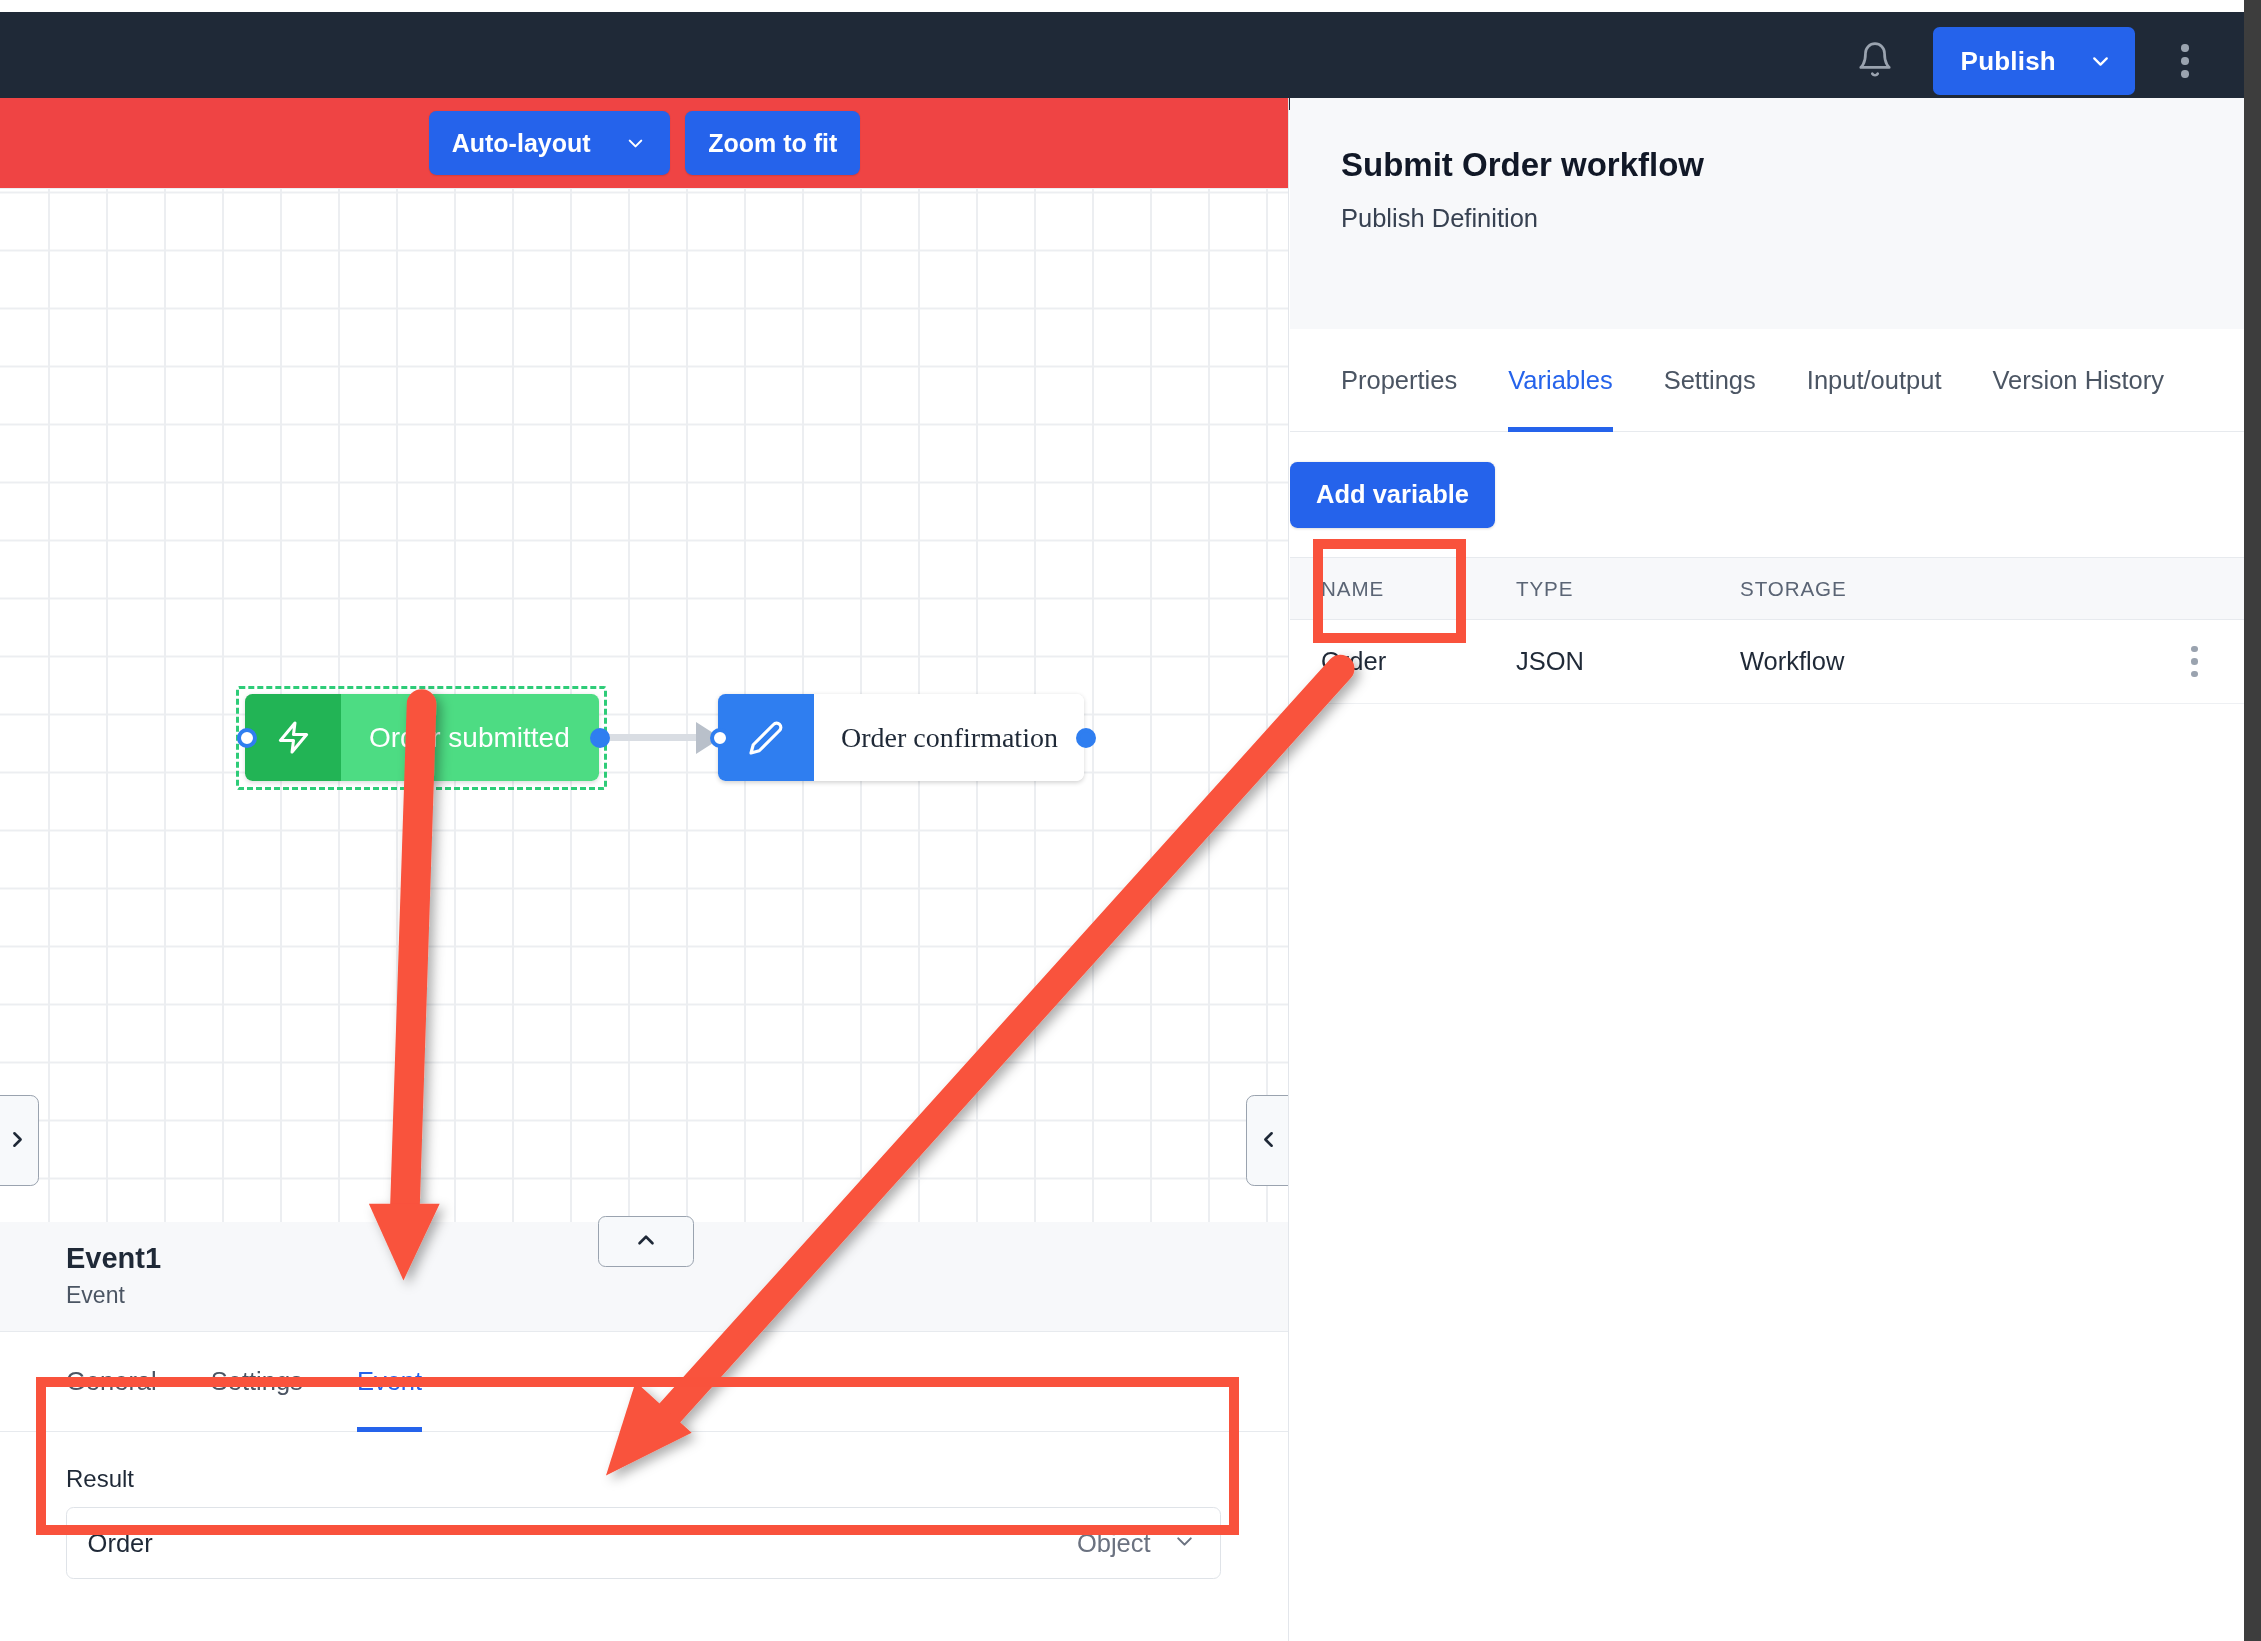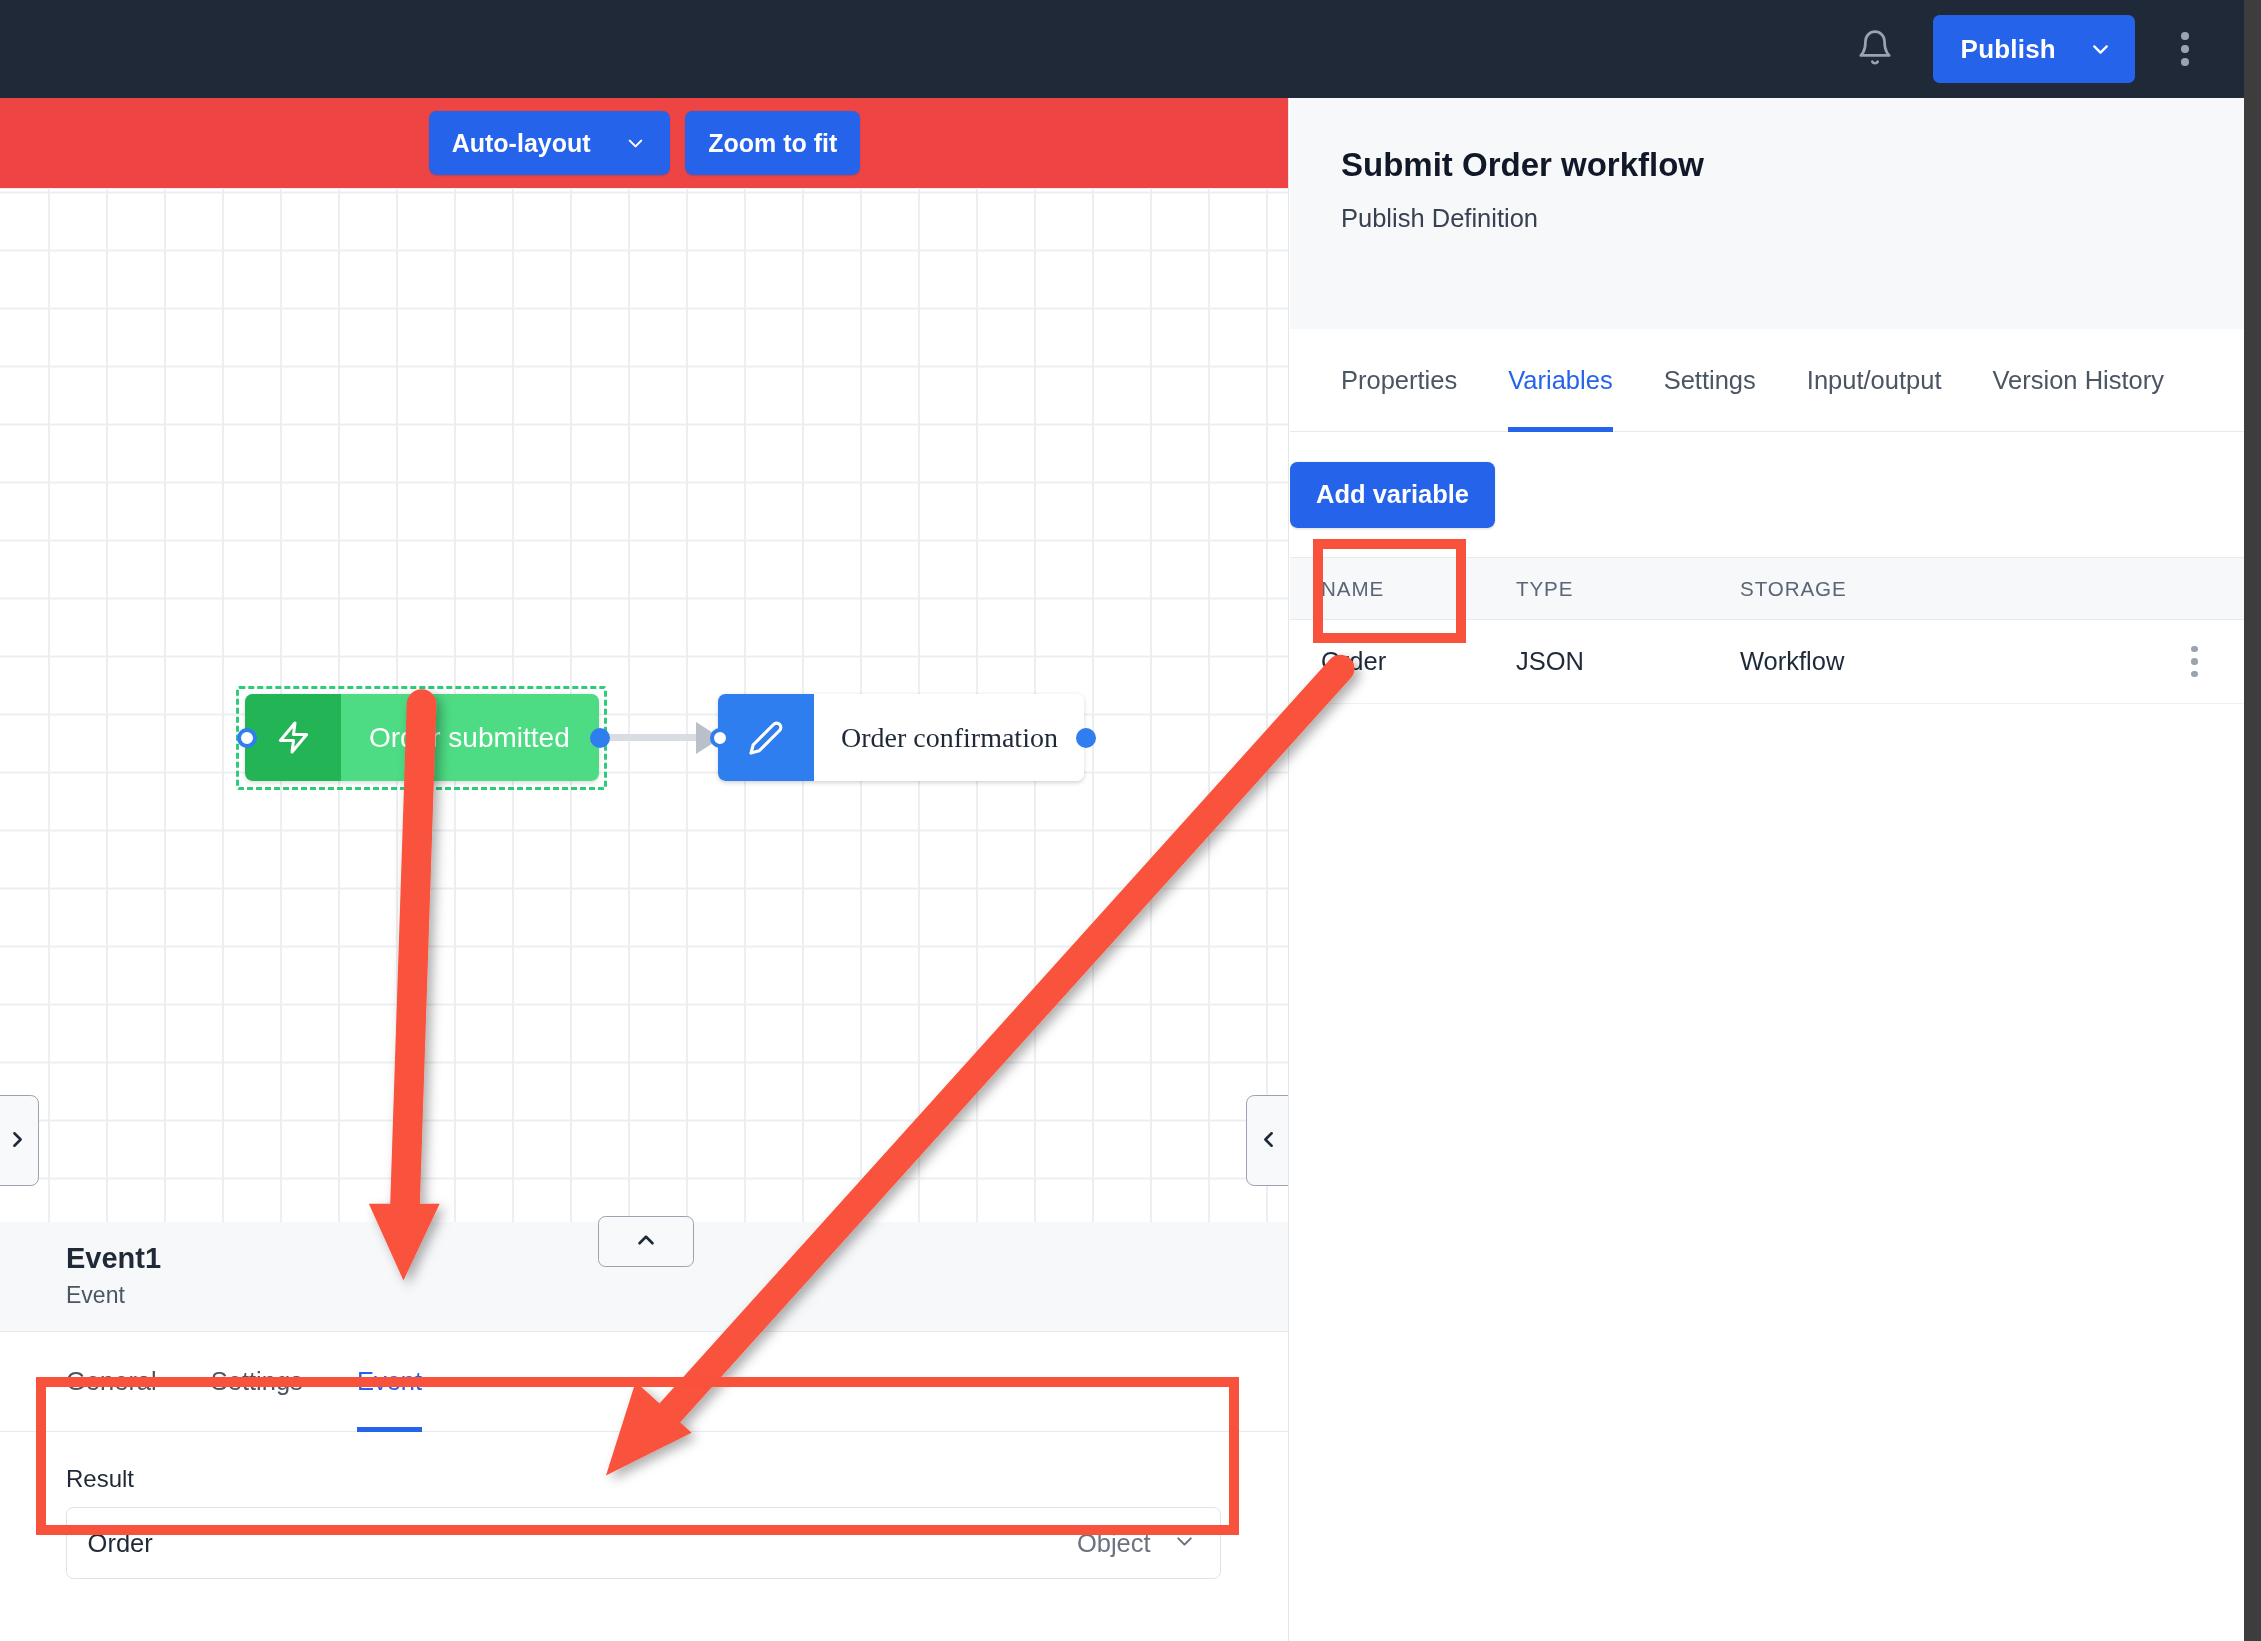--- a/index.html
+++ b/index.html
@@ -12,21 +12,21 @@
   #app {
     position: relative;
     width: 2261px; height: 1642px;
     background: #ffffff;
     border-right: 17.3px solid #3d3d3d;
     overflow: hidden;
   }
 
   
   .topbar {
-    position: absolute; left: 0; top: 0;
+    position: absolute; left: 0; top: 12px;
     width: 2244px; height: 98px;
     background: #1f2937;
     display: flex; align-items: center; justify-content: flex-end;
     padding-right: 30px;
   }
   .bell-btn {
     width: 53px; height: 53px;
     display: flex; align-items: center; justify-content: center;
     margin-right: 31px;
   }

